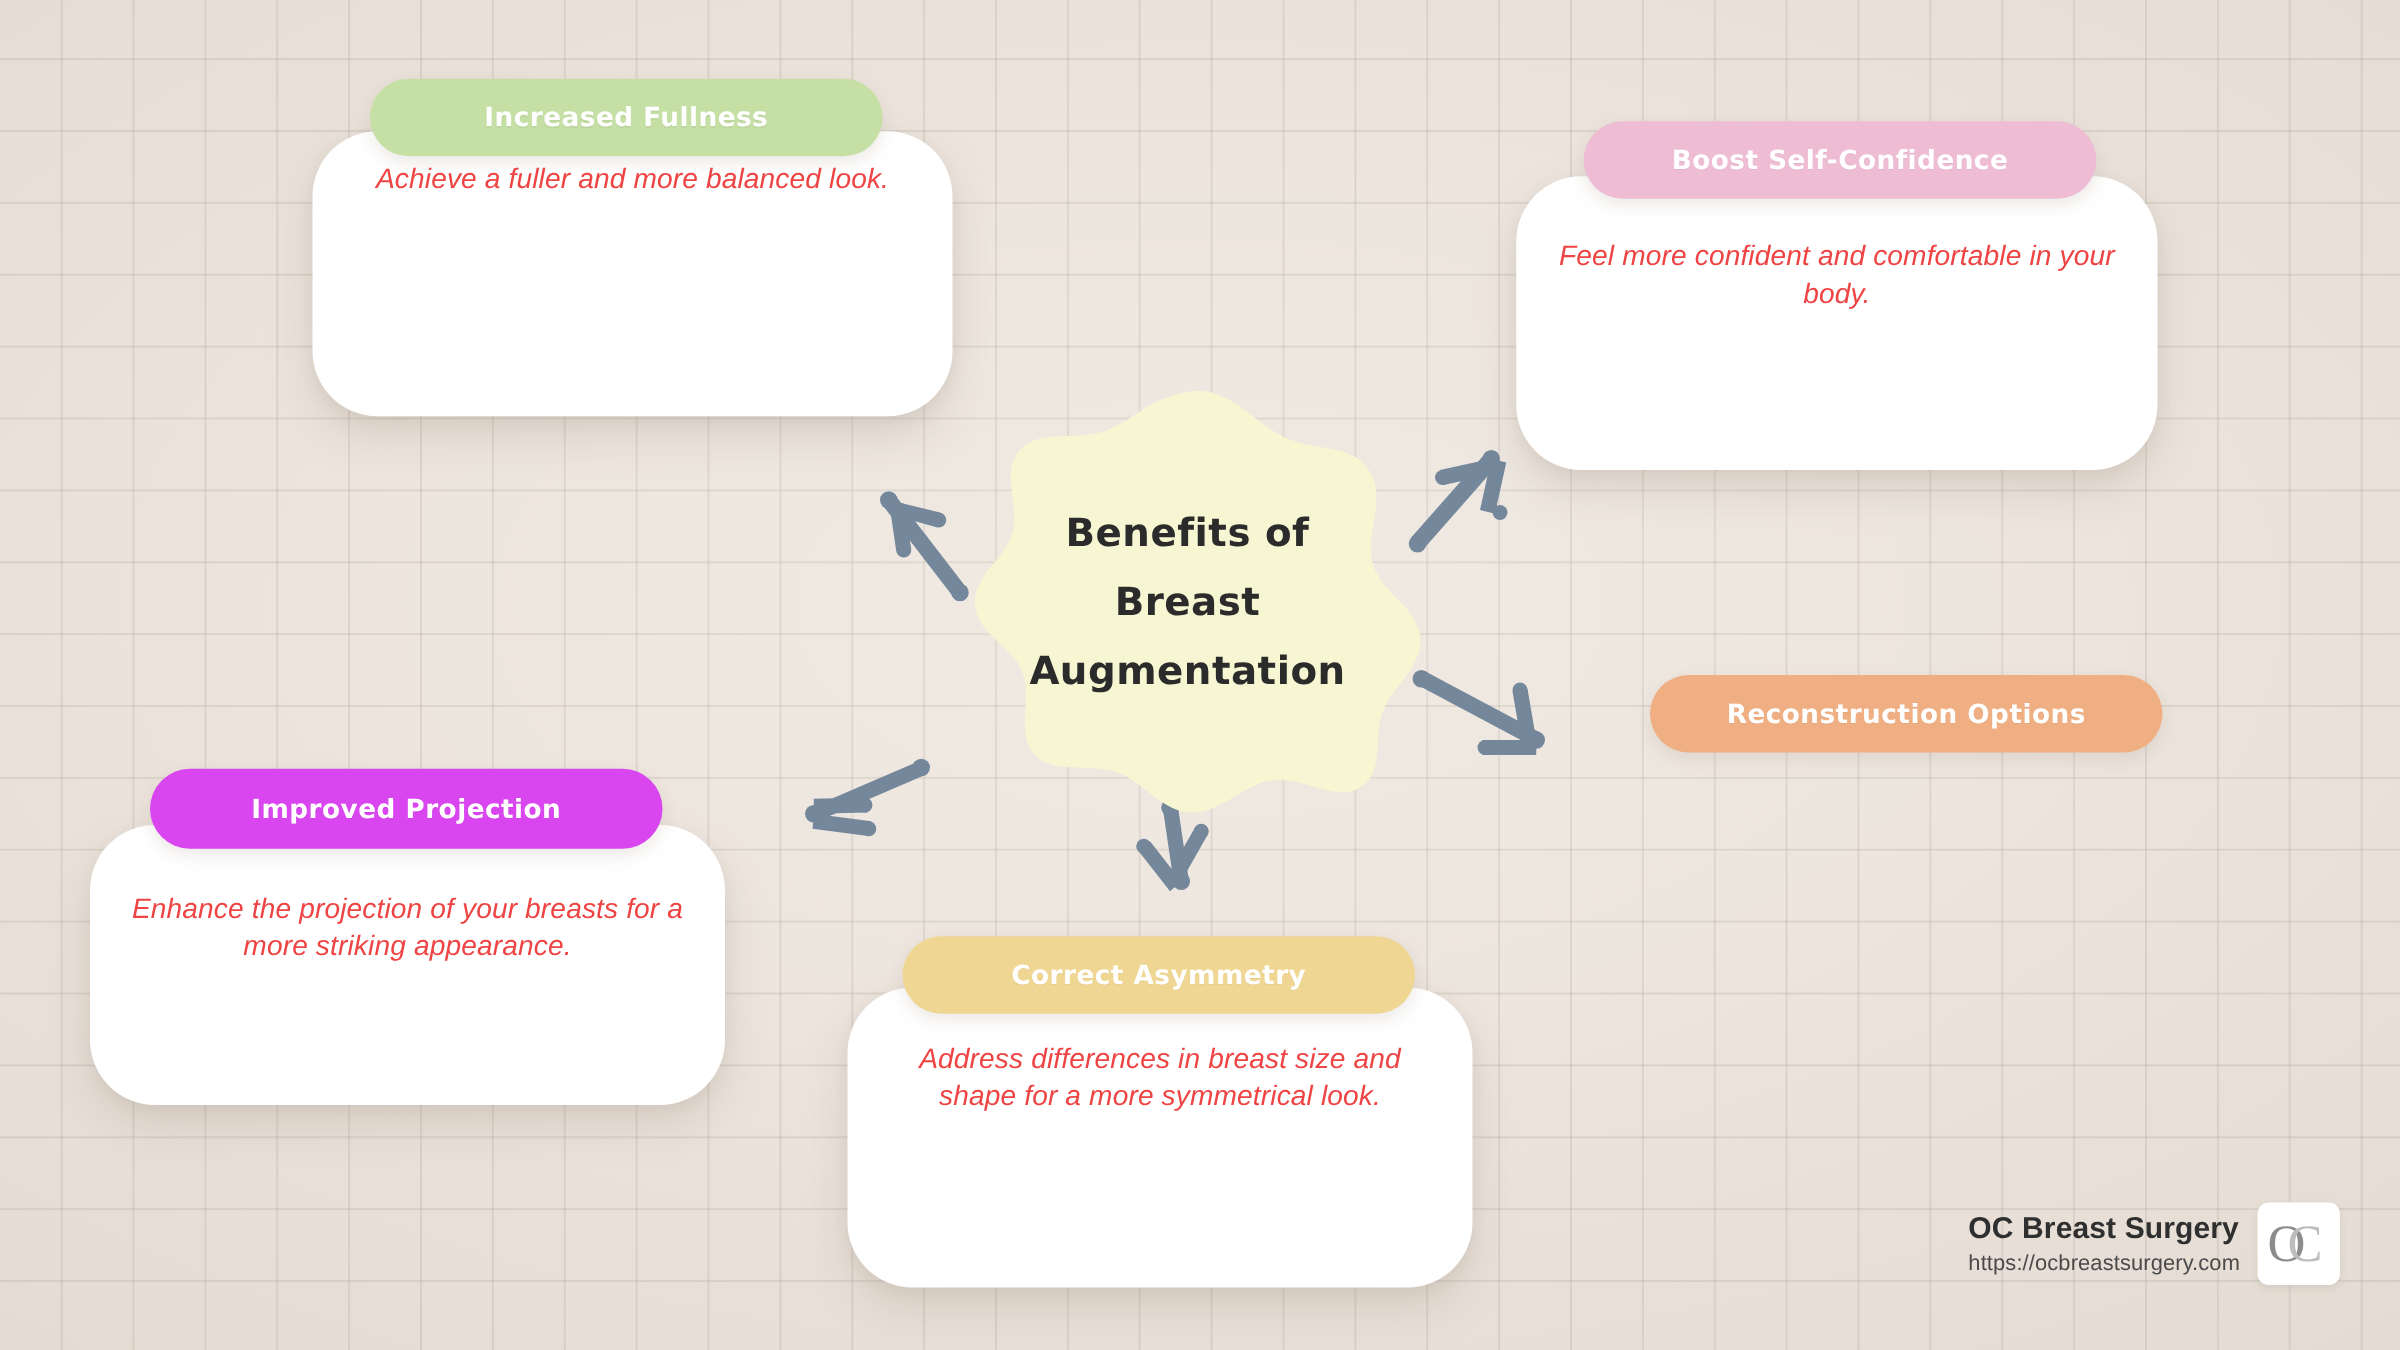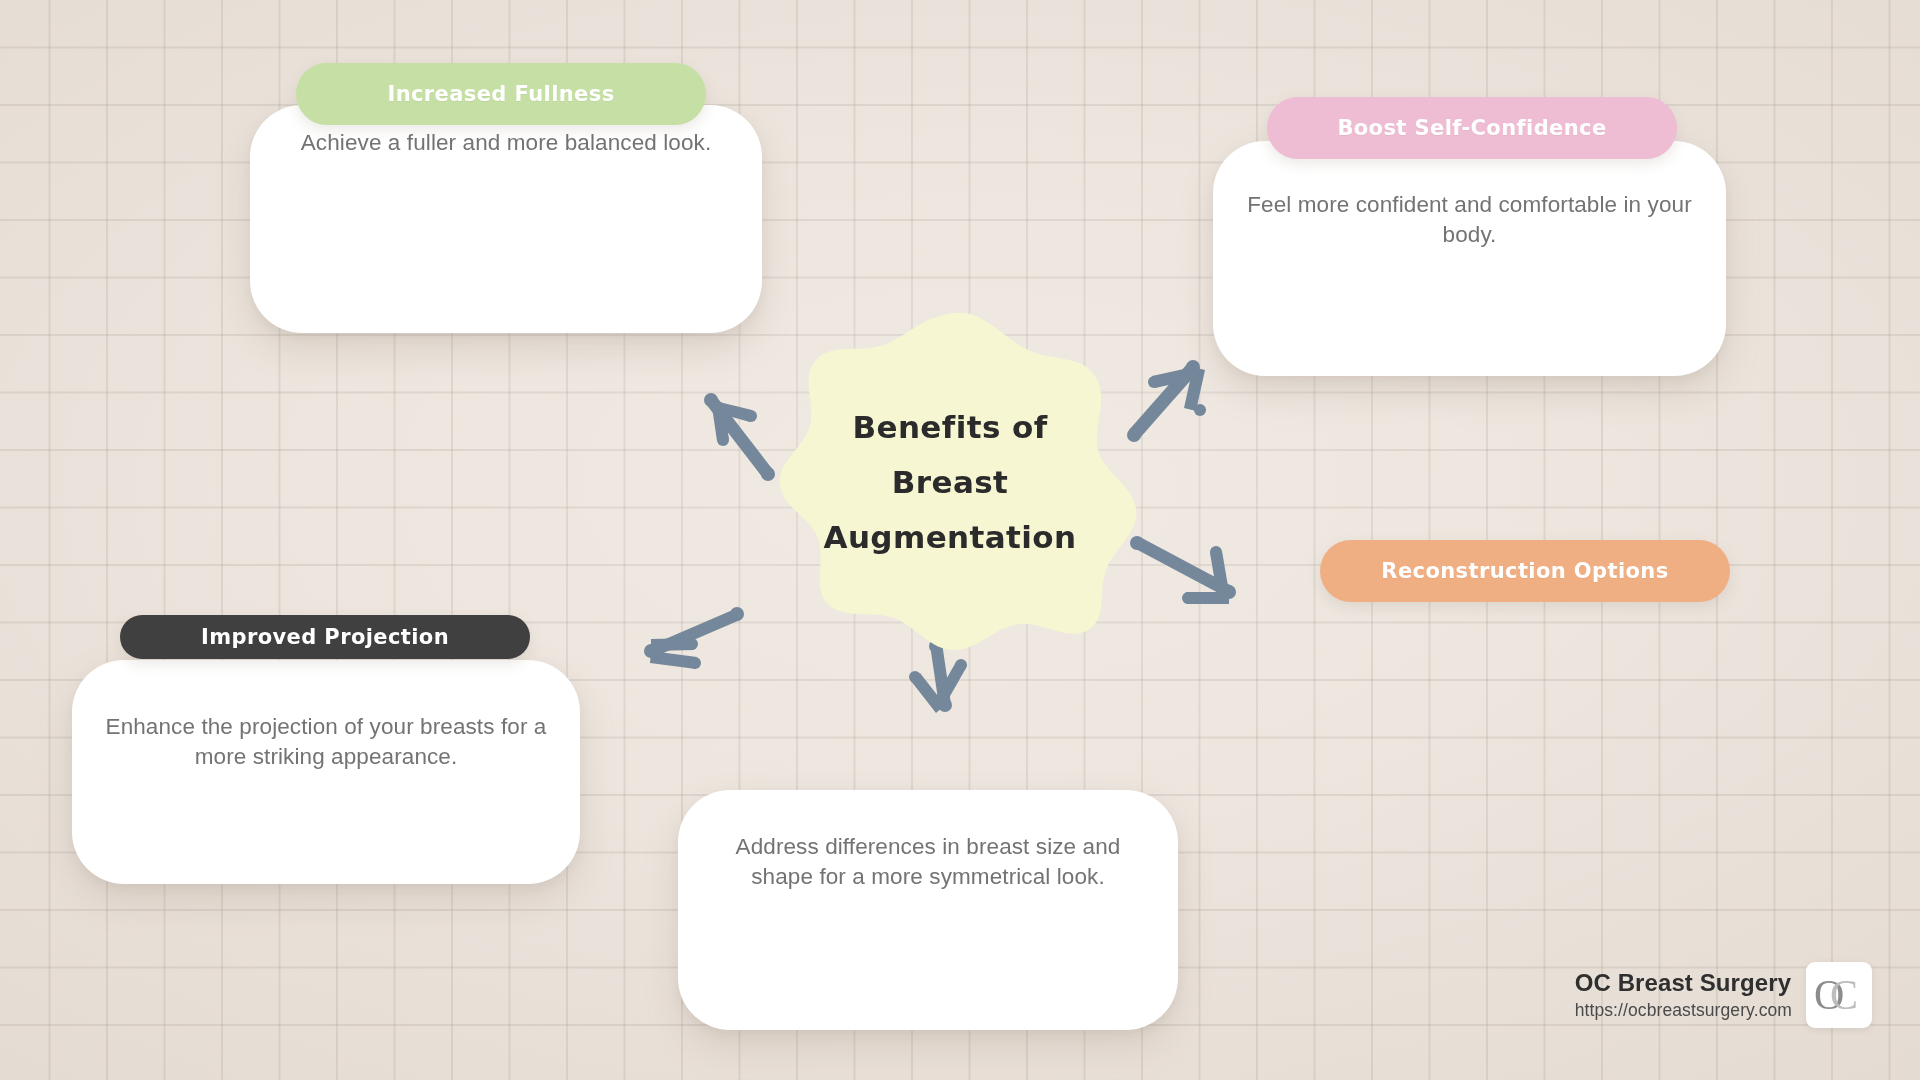--- a/index.html
+++ b/index.html
@@ -49,26 +49,27 @@
     border-radius: 52px;
     box-shadow: 0 16px 34px rgba(150,133,118,0.22),
                 0 4px 10px rgba(150,133,118,0.10);
   }
 
   .card-body {
     position: absolute;
     left: 0;
     right: 0;
     text-align: center;
-    color: #737373;
+    color: #ef4444;
     font-size: 22.5px;
     line-height: 1.35;
     letter-spacing: 0.1px;
     padding: 0 30px;
     box-sizing: border-box;
+    font-style: italic;
   }
 
   
   .pill {
     position: absolute;
     border-radius: 60px;
     display: flex;
     align-items: center;
     justify-content: center;
     color: #FFFFFF;
@@ -219,25 +220,28 @@
     <span>Boost Self-Confidence</span>
   </div>
 
   <div class="pill" style="left:1320px; top:540px; width:410px; height:62px; background:#F0AF83;">
     <span>Reconstruction Options</span>
   </div>
 
   <div class="card" style="left:678px; top:790px; width:500px; height:240px;">
     <div class="card-body" style="top:42px;">Address differences in breast size and shape for a more symmetrical look.</div>
   </div>
+  <div class="pill" style="left:722px; top:749px; width:410px; height:62px; background:#EFD693;">
+    <span>Correct Asymmetry</span>
+  </div>
 
   <div class="card" style="left:72px; top:660px; width:508px; height:224px;">
     <div class="card-body" style="top:52px;">Enhance the projection of your breasts for a more striking appearance.</div>
   </div>
-  <div class="pill" style="left:120px; top:615px; width:410px; height:44px; background:#404040;">
+  <div class="pill" style="left:120px; top:615px; width:410px; height:64px; background:#d946ef;">
     <span>Improved Projection</span>
   </div>
 
   <div id="center-blob-wrap">
     <svg id="center-blob-svg" width="400" height="345" viewBox="0 0 400 345">
       <path fill="#F6F6D2" d="M198,4
                C232,-4 252,28 278,40
                C304,52 330,44 345,66
                C360,88 342,116 348,140
                C354,164 382,174 386,198

